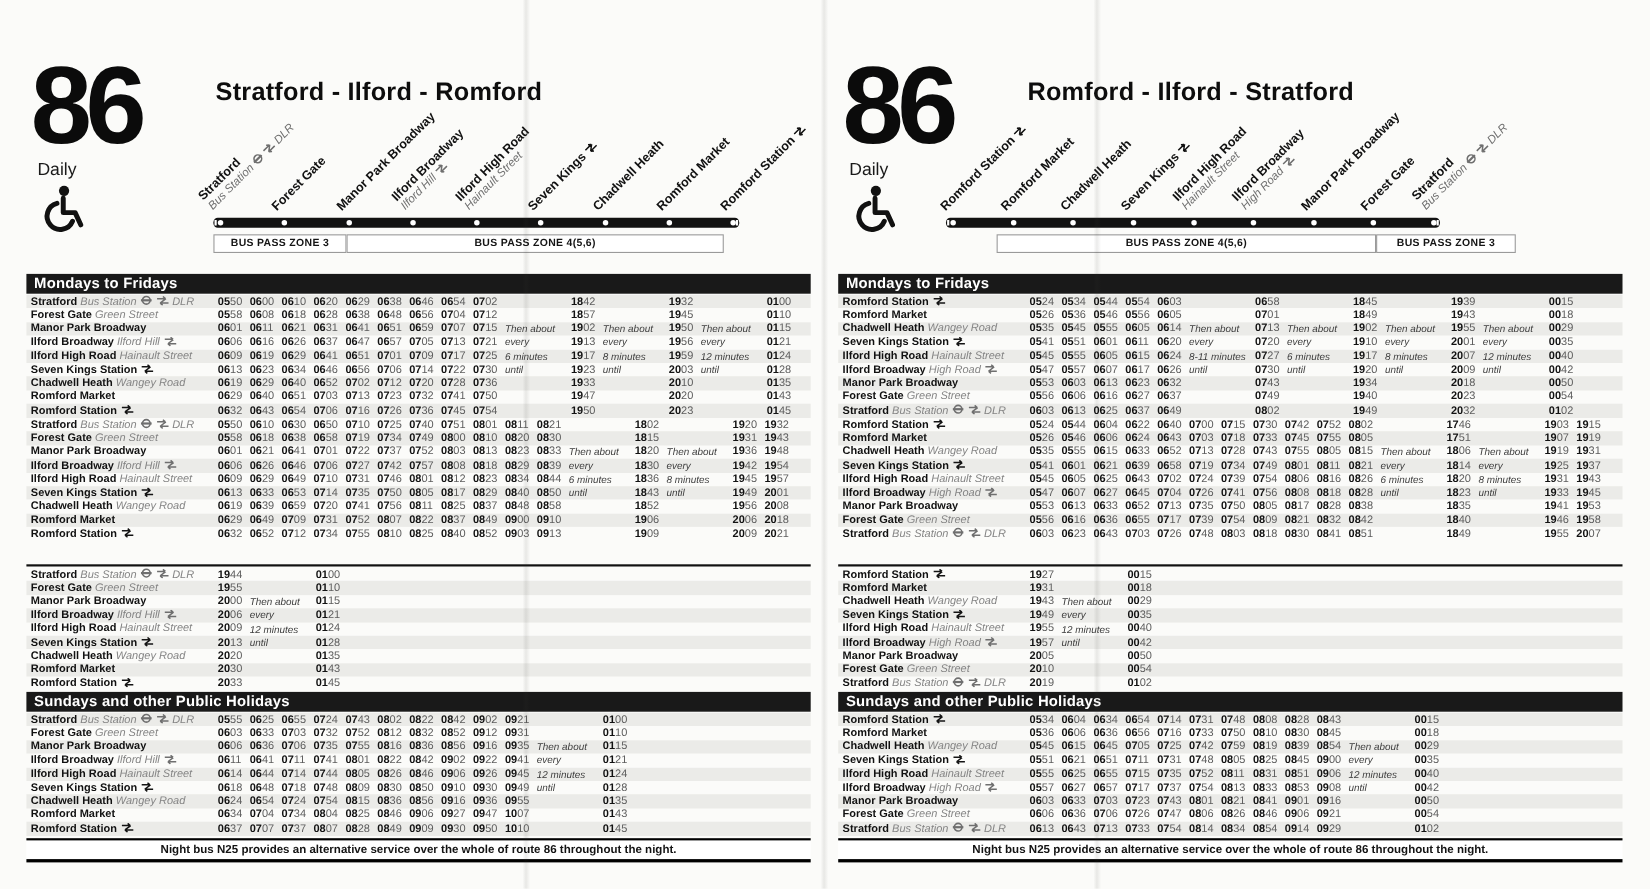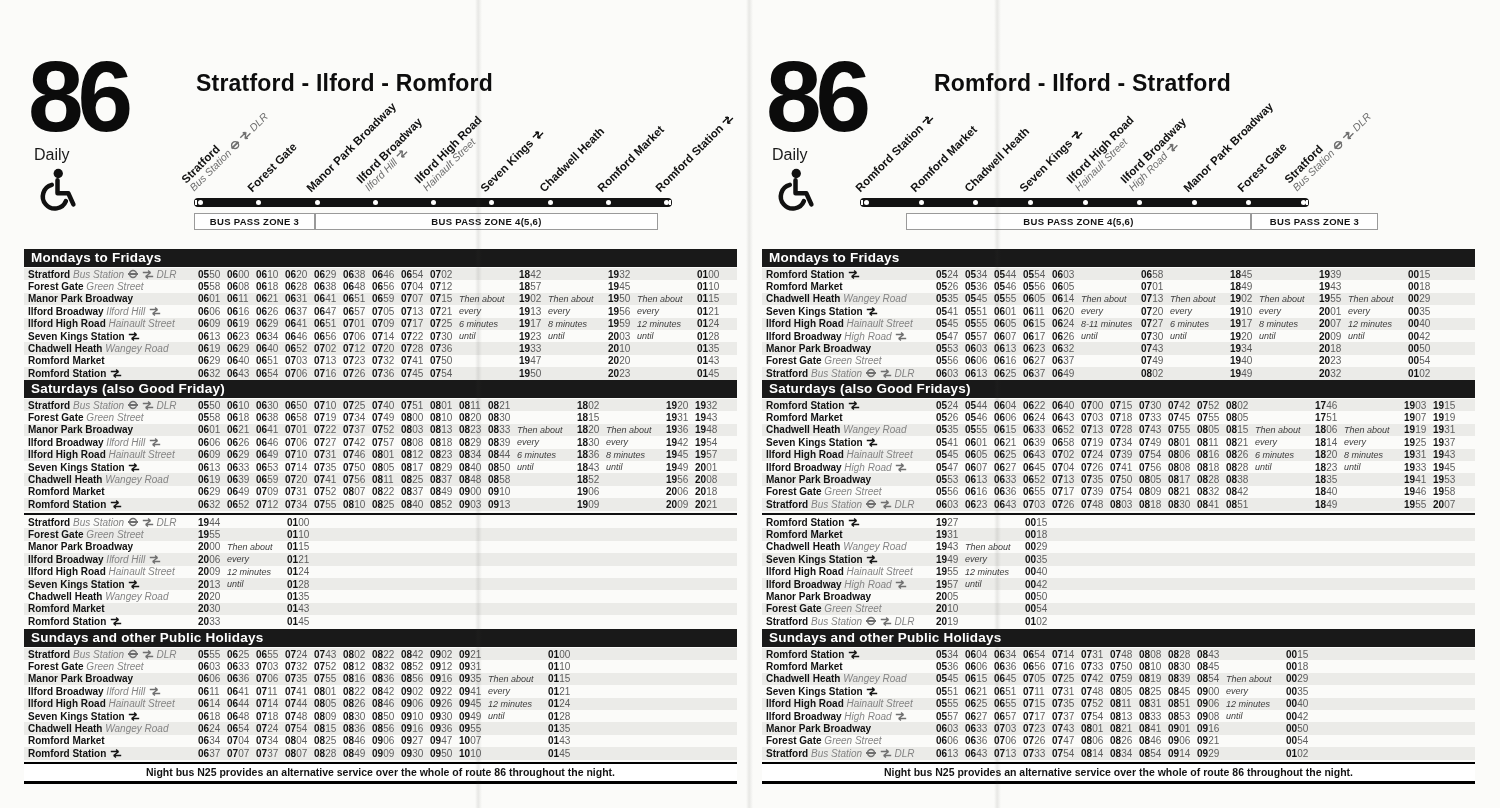--- a/index.html
+++ b/index.html
@@ -310,21 +310,20 @@
           <div class="ci"></div>
           <div class="ct"><b>19</b><span class="mm">50</span></div>
           <div class="ci"></div>
           <div class="ct"><b>20</b><span class="mm">23</span></div>
           <div class="ci"></div>
           <div class="ct"><b>01</b><span class="mm">45</span></div>
           <div class="fill"></div>
         </div>
       </div>
       <div class="section" style="top:380px">
-        <div class="secbar">Saturdays (also Good Friday)</div>
         <div class="trow">
           <div class="cname"><span class="sname">Stratford</span> <span class="ssub">Bus Station</span> <svg class="ric sub" viewBox="0 0 12 12" width="10" height="10">
               <circle cx="6" cy="6" r="4.2" fill="none" stroke="currentColor" stroke-width="1.7"></circle>
               <rect x="0" y="4.8" width="12" height="2.4" fill="currentColor"></rect>
             </svg> <svg class="ric sub" viewBox="0 0 15 11" width="12" height="9">
               <path d="M1 3h9.5M10.5 3 7.6.6M14 8H4.5m0 0 2.9 2.4M11 3 4.5 8" fill="none" stroke="currentColor" stroke-width="1.7"></path>
             </svg> <span class="ssub">DLR</span></div>
           <div class="ct"><b>05</b><span class="mm">50</span></div>
           <div class="ct"><b>06</b><span class="mm">10</span></div>
           <div class="ct"><b>06</b><span class="mm">30</span></div>
@@ -977,21 +976,20 @@
           <div class="ci"></div>
           <div class="ct"><b>19</b><span class="mm">49</span></div>
           <div class="ci"></div>
           <div class="ct"><b>20</b><span class="mm">32</span></div>
           <div class="ci"></div>
           <div class="ct"><b>01</b><span class="mm">02</span></div>
           <div class="fill"></div>
         </div>
       </div>
       <div class="section" style="top:380px">
-        <div class="secbar">Saturdays (also Good Fridays)</div>
         <div class="trow">
           <div class="cname"><span class="sname">Romford Station</span> <svg class="ric" viewBox="0 0 15 11" width="12" height="9">
               <path d="M1 3h9.5M10.5 3 7.6.6M14 8H4.5m0 0 2.9 2.4M11 3 4.5 8" fill="none" stroke="currentColor" stroke-width="1.7"></path>
             </svg></div>
           <div class="ct"><b>05</b><span class="mm">24</span></div>
           <div class="ct"><b>05</b><span class="mm">44</span></div>
           <div class="ct"><b>06</b><span class="mm">04</span></div>
           <div class="ct"><b>06</b><span class="mm">22</span></div>
           <div class="ct"><b>06</b><span class="mm">40</span></div>
           <div class="ct"><b>07</b><span class="mm">00</span></div>

